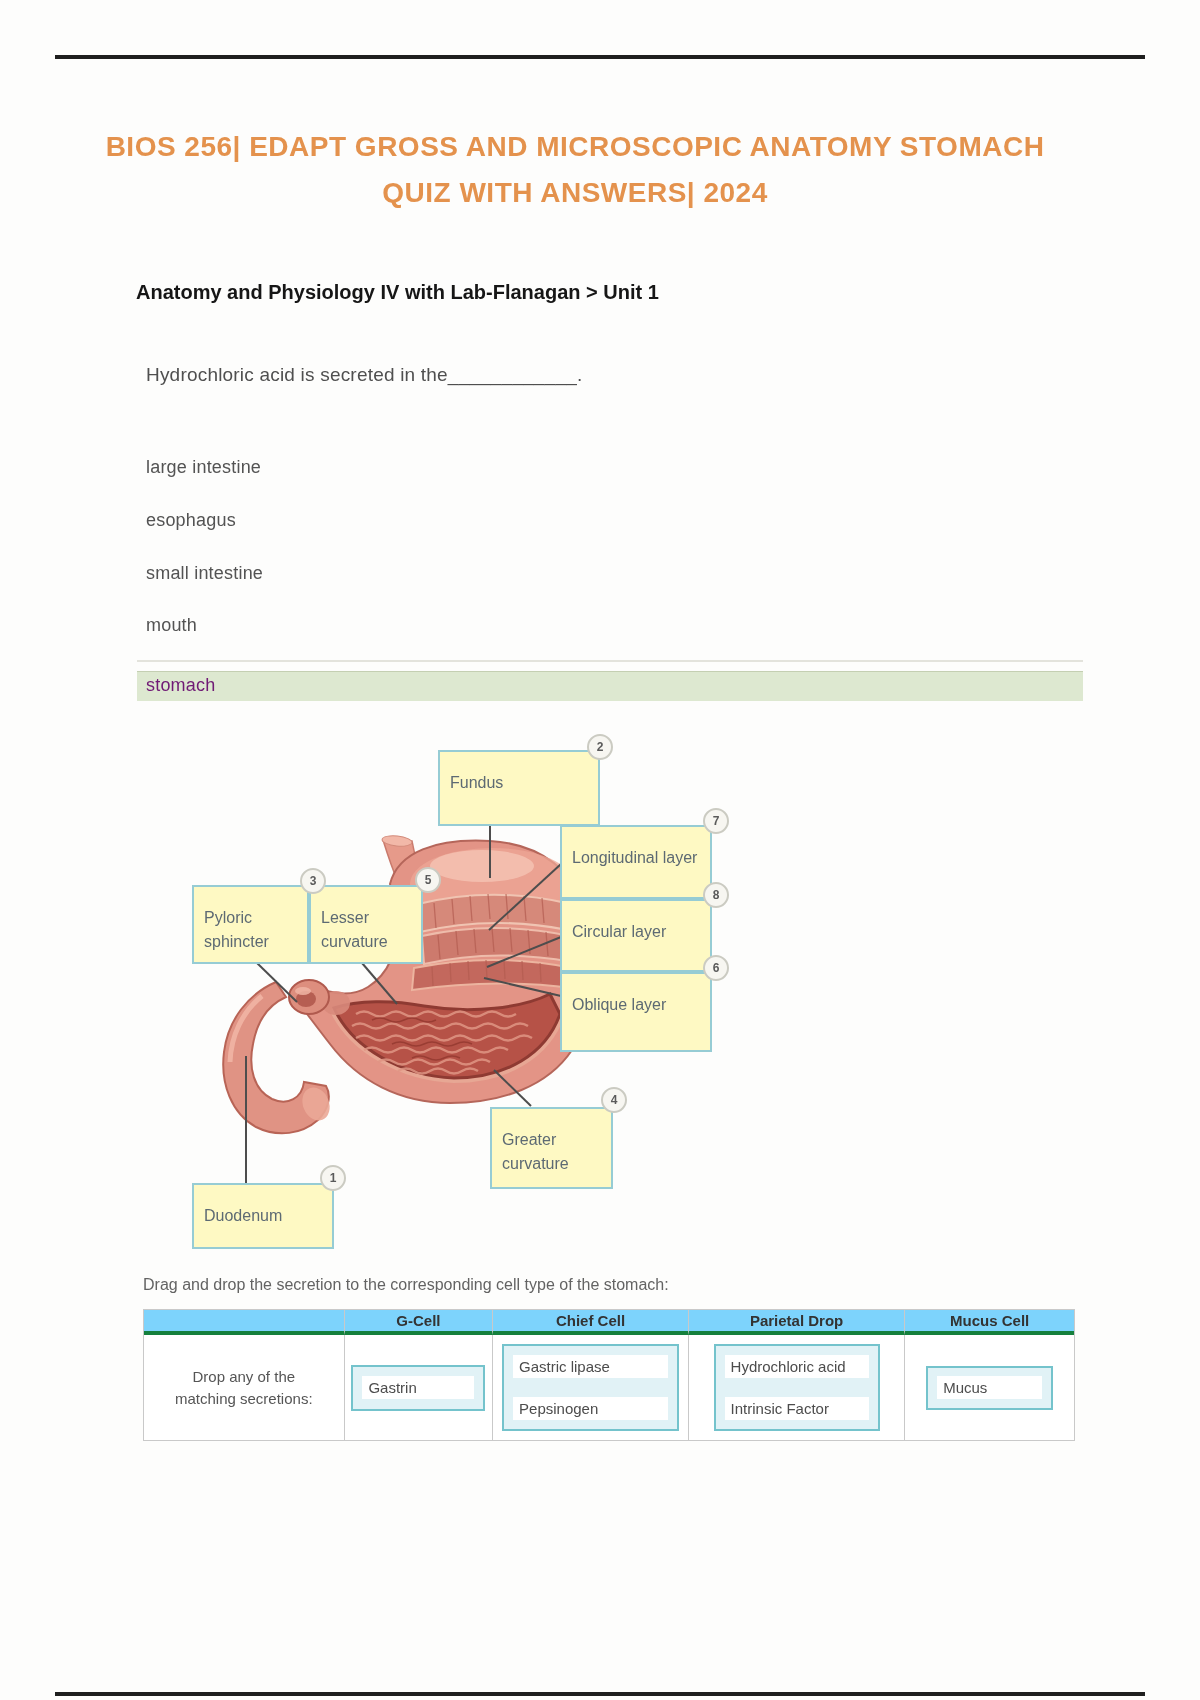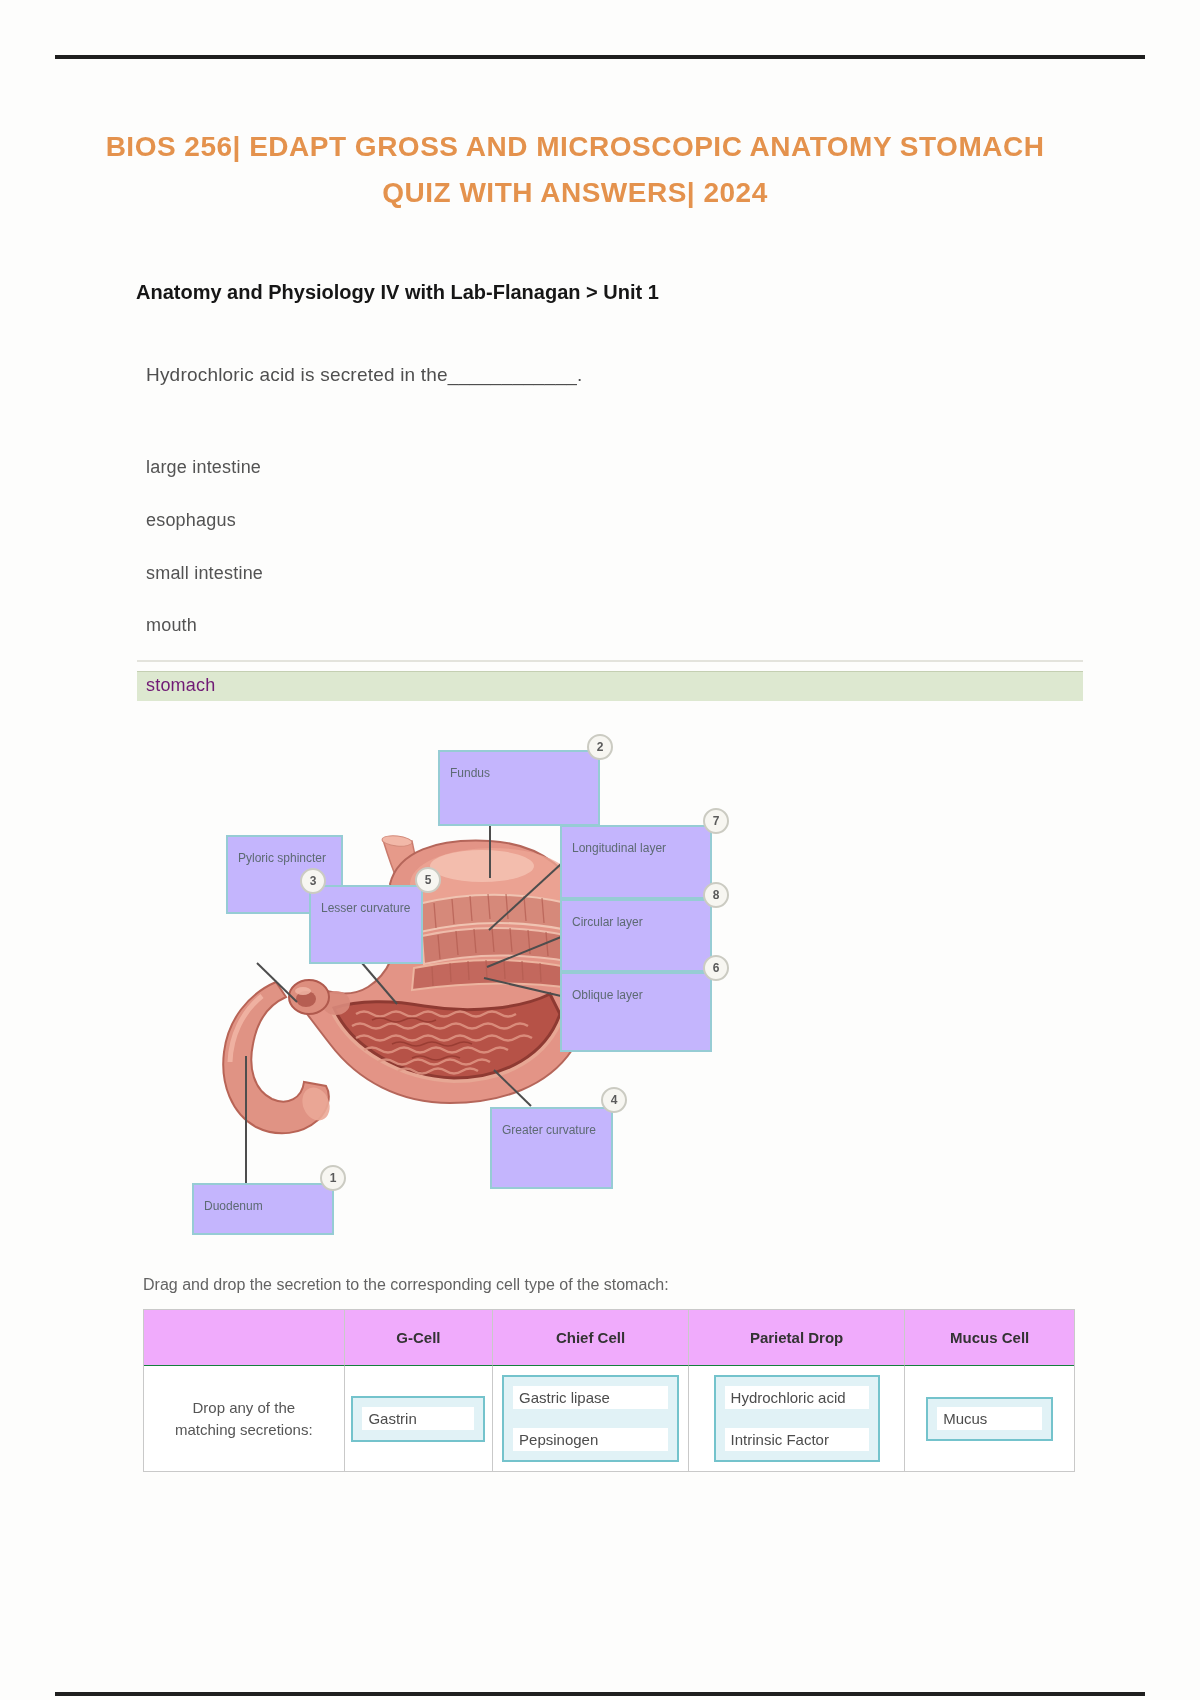--- a/index.html
+++ b/index.html
@@ -85,35 +85,35 @@
     font-size: 18px;
     color: #701a75;
     letter-spacing: 0.2px;
   }
 
   
   .diagram-svg { position: absolute; left: 160px; top: 728px; }
 
   .dlabel {
     position: absolute;
-    background: #c4b5fd;
+    background: #fef9c3;
     border: 2px solid #96ccd4;
     color: #5d6a73;
-    font-size: 12px;
+    font-size: 16px;
     line-height: 1.5;
-    padding: 12px 10px;
+    padding: 19px 10px;
   }
   .dl-fundus       { left: 438px; top: 750px; width: 162px; height: 76px; }
   .dl-longitudinal { left: 560px; top: 825px; width: 152px; height: 74px; }
   .dl-circular     { left: 560px; top: 899px; width: 152px; height: 73px; }
   .dl-oblique      { left: 560px; top: 972px; width: 152px; height: 80px; }
-  .dl-pyloric      { left: 192px; top: 835px; width: 117px; height: 79px; margin-left: 34px; }
+  .dl-pyloric      { left: 192px; top: 885px; width: 117px; height: 79px; }
   .dl-lesser       { left: 309px; top: 885px; width: 114px; height: 79px; }
   .dl-greater      { left: 490px; top: 1107px; width: 123px; height: 82px; }
-  .dl-duodenum     { left: 192px; top: 1183px; width: 142px; height: 52px; }
+  .dl-duodenum     { left: 192px; top: 1183px; width: 142px; height: 66px; }
 
   .badge {
     position: absolute;
     width: 26px;
     height: 26px;
     border-radius: 50%;
     background: #f7f6f1;
     border: 2px solid #cbcbc2;
     color: #5a5a5a;
     font-size: 12px;
@@ -153,23 +153,23 @@
     align-items: center;
     justify-content: center;
   }
   .dd-cell:last-child { border-right: none; }
   .c0 { width: 201px; }
   .c1 { width: 149px; }
   .c2 { width: 196px; }
   .c3 { width: 217px; }
   .c4 { width: 169px; }
   .dd-head .dd-cell {
-    height: 56px;
-    background: #f0abfc;
-    border-bottom: 1px solid #15803d;
+    height: 25px;
+    background: #7dd3fc;
+    border-bottom: 4px solid #15803d;
     font-size: 15px;
     font-weight: 700;
     color: #333333;
   }
   .dd-body .dd-cell { height: 105px; background: #ffffff; }
   .row-label {
     text-align: center;
     font-size: 15px;
     color: #555555;
     padding: 0 28px;

